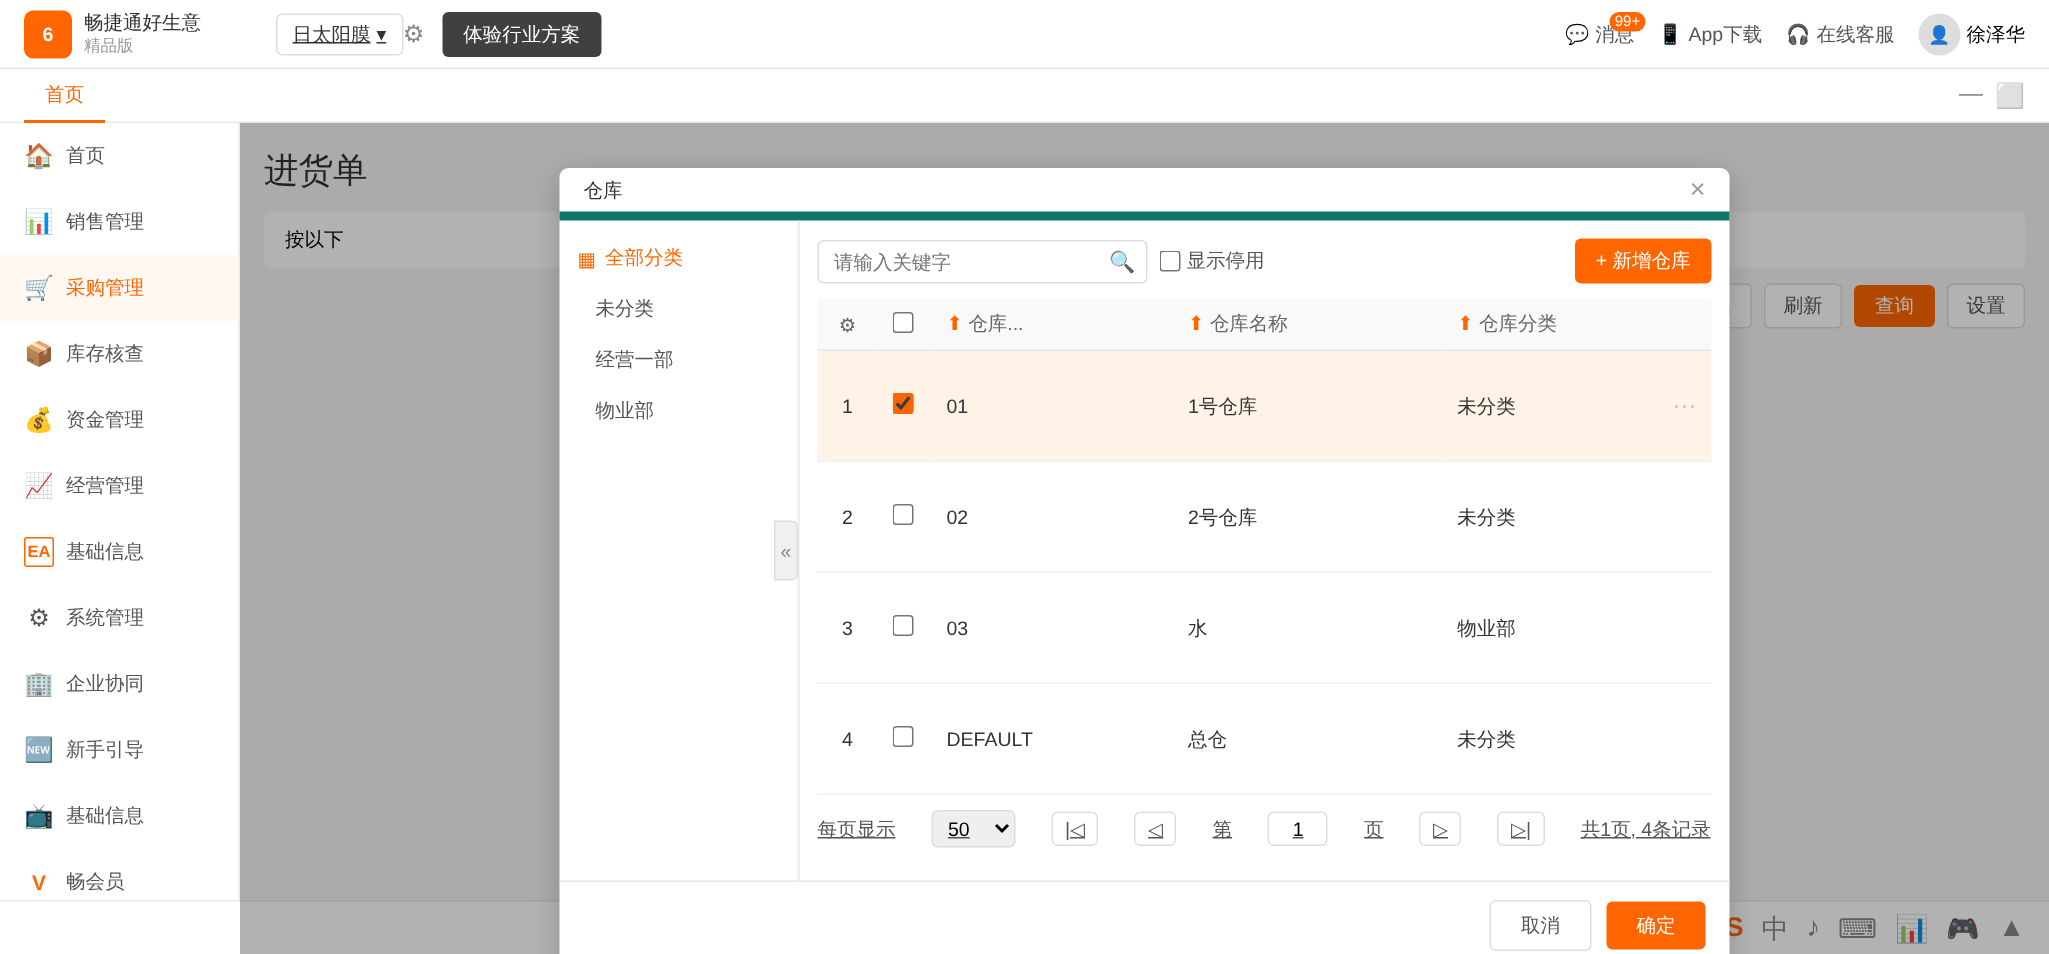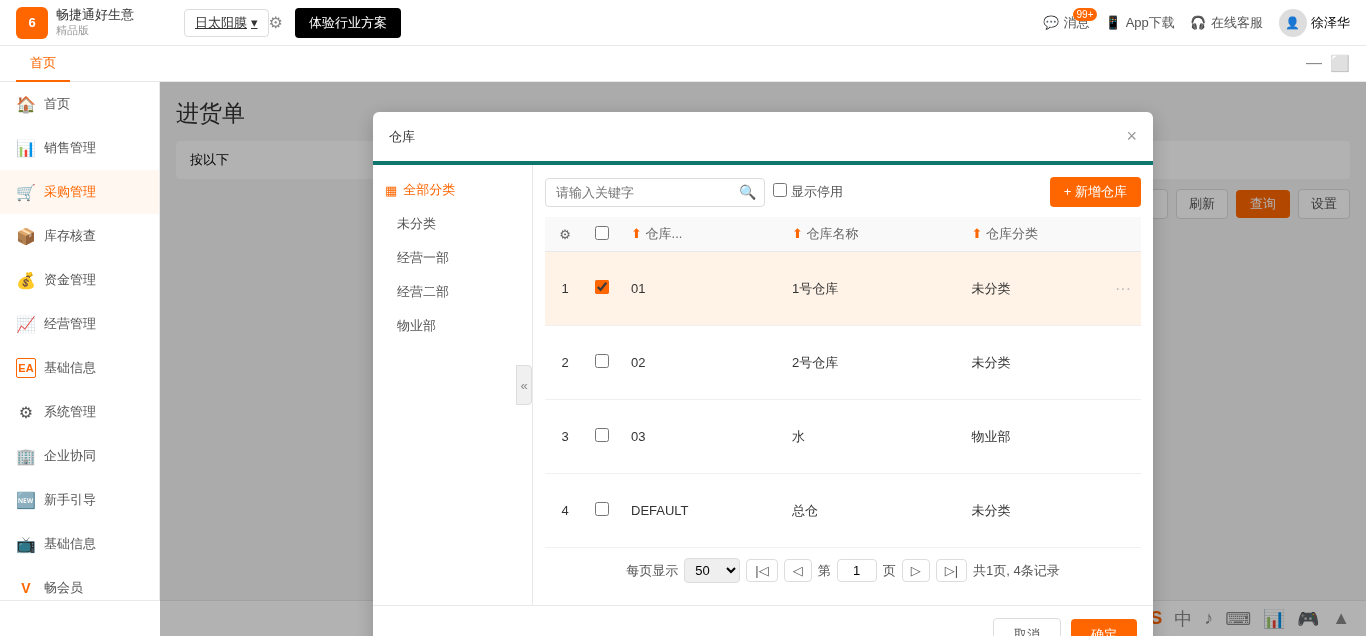--- a/index.html
+++ b/index.html
@@ -31,21 +31,21 @@
       color: #fff; font-weight: bold; font-size: 16px;
     }
     .logo-text { font-size: 13px; color: #333; line-height: 1.3; }
     .logo-sub { font-size: 11px; color: #999; }
     .store-selector {
       display: flex; align-items: center; gap: 4px;
       padding: 4px 10px; border: 1px solid #ddd; border-radius: 4px;
       cursor: pointer; color: #333; margin-left: 8px; text-decoration: underline;
     }
     .trial-btn {
-      background: #000000; color: #fff; border: none; border-radius: 4px;
+      background: #404040; color: #fff; border: none; border-radius: 4px;
       padding: 6px 14px; cursor: pointer; font-size: 13px; margin-left: 12px;
     }
     .header-right {
       margin-left: auto;
       display: flex; align-items: center; gap: 16px;
     }
     .header-icon-item {
       display: flex; align-items: center; gap: 4px; cursor: pointer; color: #555; font-size: 13px;
       position: relative;
     }
@@ -123,22 +123,22 @@
       width: 780px;
       background: #fff;
       border-radius: 6px;
       box-shadow: 0 4px 20px rgba(0,0,0,0.2);
       z-index: 200;
       display: flex;
       flex-direction: column;
     }
     .dialog-header {
       display: flex; align-items: center; justify-content: space-between;
-      padding: 14px 16px;
-      border-bottom: 4px solid #0f766e;
+      padding: 4px 16px;
+      border-bottom: 6px solid #0f766e;
       font-size: 15px; font-weight: 500; color: #333;
     }
     .dialog-close {
       cursor: pointer; color: #999; font-size: 18px;
     }
     .dialog-body {
       display: flex;
       flex: 1;
       min-height: 440px;
     }
@@ -188,21 +188,21 @@
       position: relative;
     }
     .search-box {
       position: relative; display: inline-block;
     }
     .search-icon-btn {
       position: absolute; right: 8px; top: 50%; transform: translateY(-50%);
       color: #aaa; cursor: pointer; font-size: 14px;
     }
     .checkbox-label {
-      display: flex; align-items: flex-start; gap: 4px;
+      display: flex; align-items: center; gap: 4px;
       color: #555; font-size: 13px; cursor: pointer;
     }
     .new-btn {
       margin-left: auto;
       background: #f60; color: #fff; border: none; border-radius: 4px;
       padding: 6px 14px; cursor: pointer; font-size: 13px;
     }
 
     
     .data-table {
@@ -215,23 +215,23 @@
     }
     .data-table td {
       padding: 8px 10px; border-bottom: 1px solid #f0f0f0;
       color: #333; font-size: 13px;
     }
     .data-table tr.highlighted { background: #fff3e8; }
     .row-number { color: #888; text-align: center; }
 
     
     .pagination {
-      display: flex; align-items: center; justify-content: center;
-      gap: 6px; padding: 10px 0;
-      color: #555; font-size: 13px;
+      display: flex; align-items: center; 
+      gap: 24px; padding: 10px 0;
+      color: #555; font-size: 13px; text-decoration: underline;
     }
     .page-select {
       border: 1px solid #ddd; border-radius: 4px; padding: 3px 6px;
       font-size: 13px;
     }
     .page-btn {
       border: 1px solid #ddd; border-radius: 4px; padding: 3px 8px;
       background: #fff; cursor: pointer; color: #555;
     }
     .page-btn:disabled { color: #ccc; cursor: default; }
@@ -430,21 +430,20 @@
 
       <div class="dialog-body">
 
         <div class="category-panel">
           <div class="category-header">
             <span class="grid-icon">▦</span>
             <span>全部分类</span>
           </div>
           <div class="category-item">未分类</div>
           <div class="category-item">经营一部</div>
-          <div class="category-item">经营二部</div>
           <div class="category-item">物业部</div>
 
           <div class="collapse-arrow">«</div>
         </div>
 
         <div class="data-panel">
 
           <div class="toolbar">
             <div class="search-box">
               <input type="text" class="search-input" placeholder="请输入关键字" style="">

